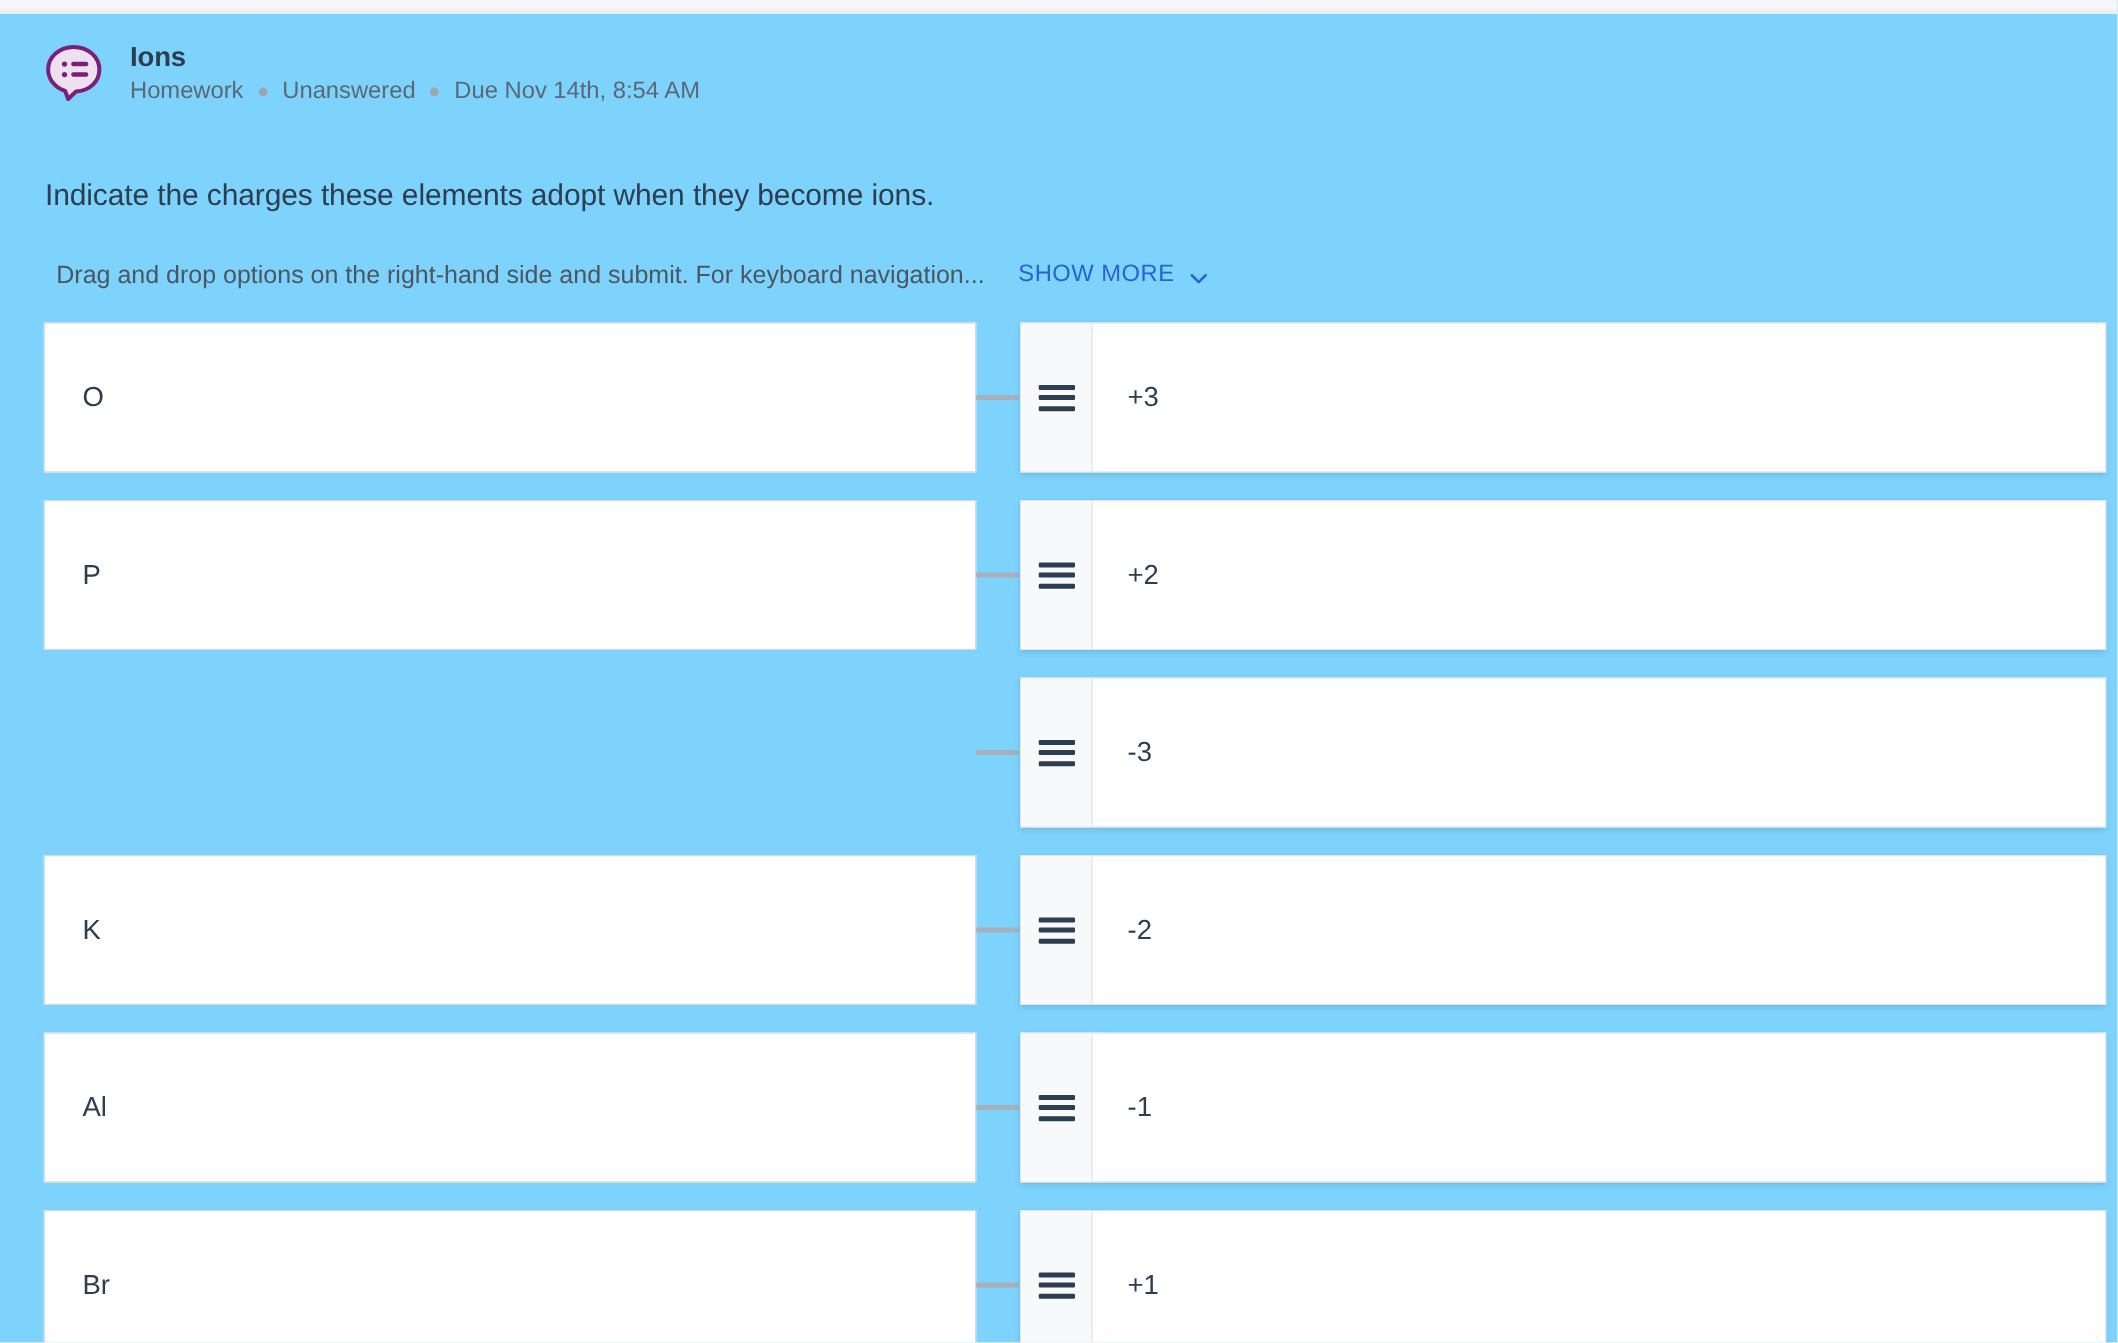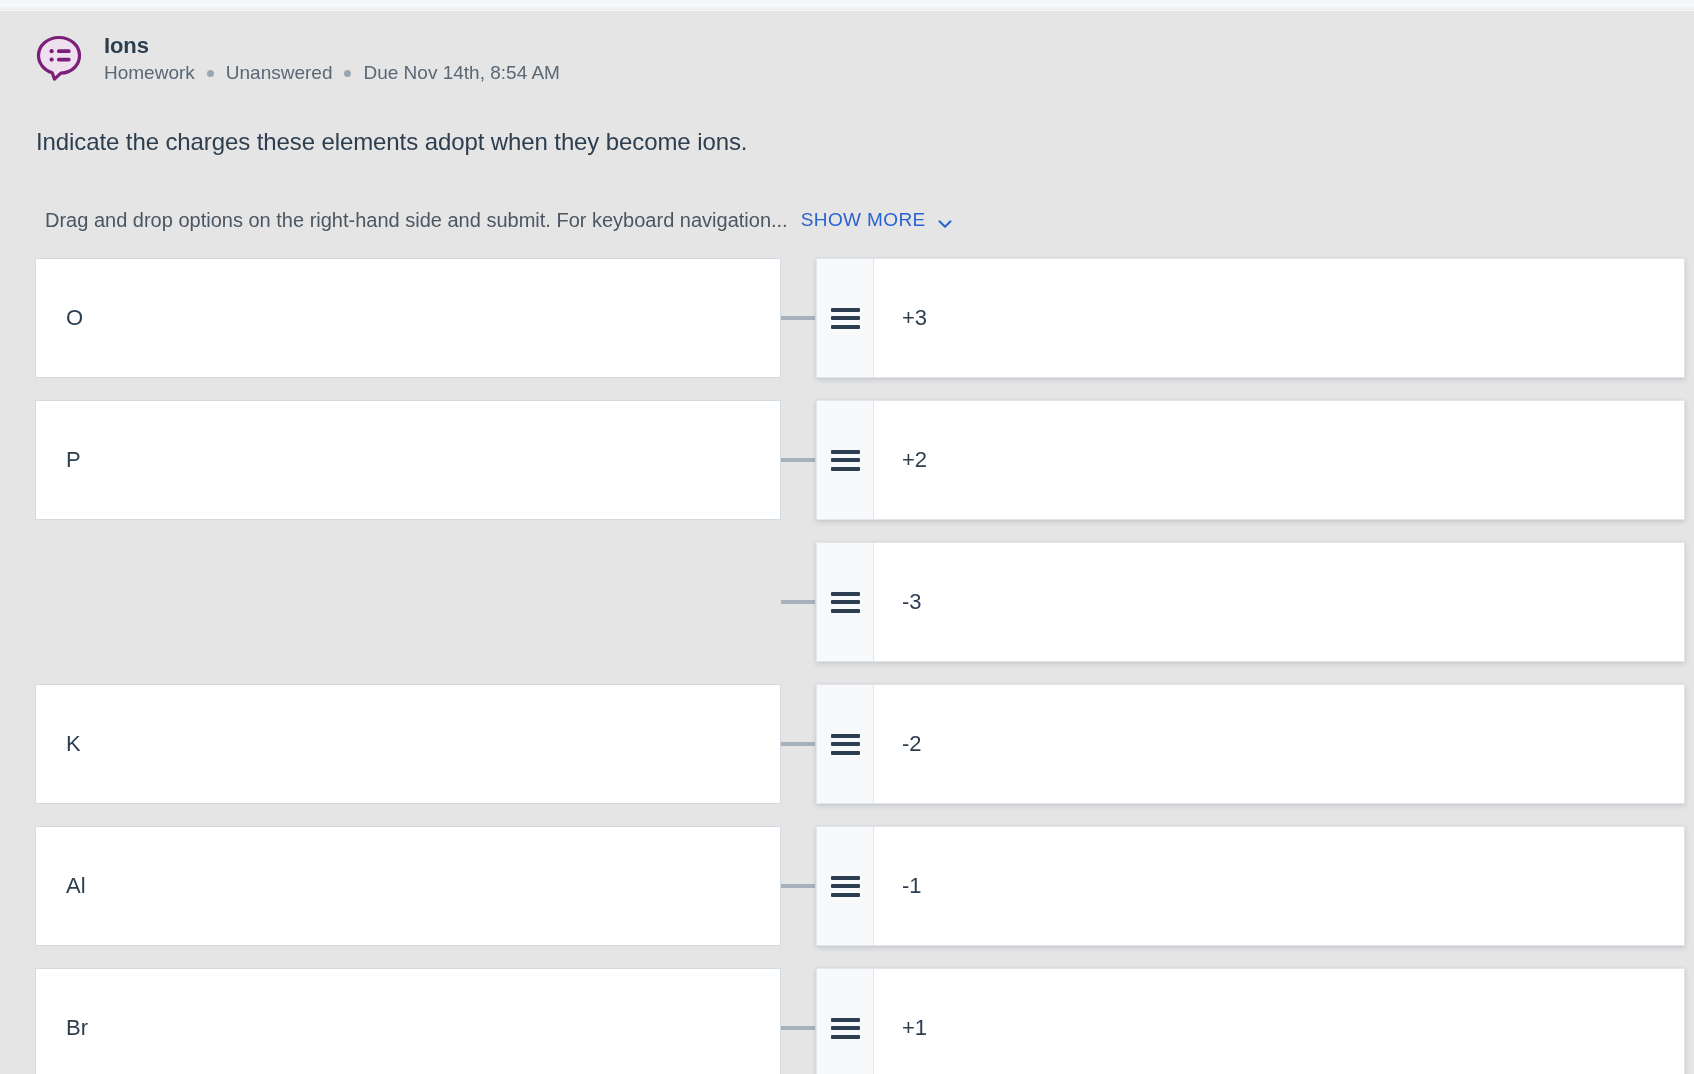--- a/index.html
+++ b/index.html
@@ -9,21 +9,21 @@
     height: 1074px;
     background: #ffffff;
     font-family: "Liberation Sans", sans-serif;
     overflow: hidden;
   }
 
   .page {
     position: relative;
     width: 1694px;
     height: 1074px;
-    background: #e5e5e5;
+    background: #7dd3fc;
   }
 
   
   .top-strip {
     position: absolute;
     top: 0; left: 0;
     width: 1694px;
     height: 11px;
     background: linear-gradient(to bottom, #f4f5f7 0%, #f7f8f9 55%, #e9ebee 88%, #ffffff 100%);
   }
@@ -73,21 +73,21 @@
     height: 7px;
     border-radius: 50%;
     background: #9aa7b1;
     margin: 0 12px;
     flex: 0 0 7px;
   }
 
   
   .prompt {
     position: absolute;
-    top: 126px;
+    top: 141px;
     left: 36px;
     font-size: 24px;
     color: #2c3e50;
     line-height: 32px;
     letter-spacing: -0.1px;
   }
 
   .instructions {
     position: absolute;
     top: 206px;
@@ -97,21 +97,21 @@
     line-height: 28px;
     display: flex;
     align-items: center;
     white-space: nowrap;
   }
 
   .show-more {
     color: #2a63d0;
     font-size: 19px;
     letter-spacing: 0.4px;
-    margin-left: 13px;
+    margin-left: 27px;
     cursor: pointer;
     display: inline-flex;
     align-items: center;
   }
 
   .chev {
     display: inline-block;
     margin-left: 11px;
     width: 16px;
     height: 16px;

